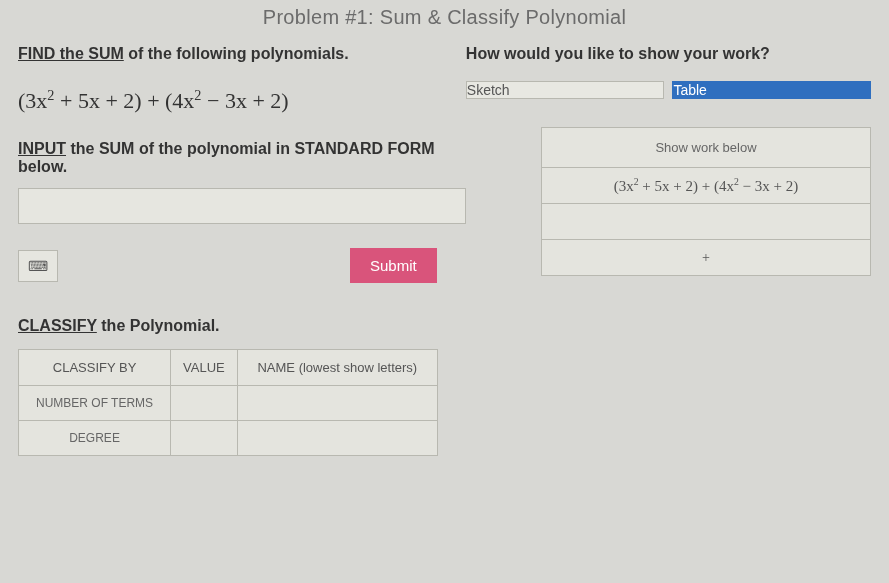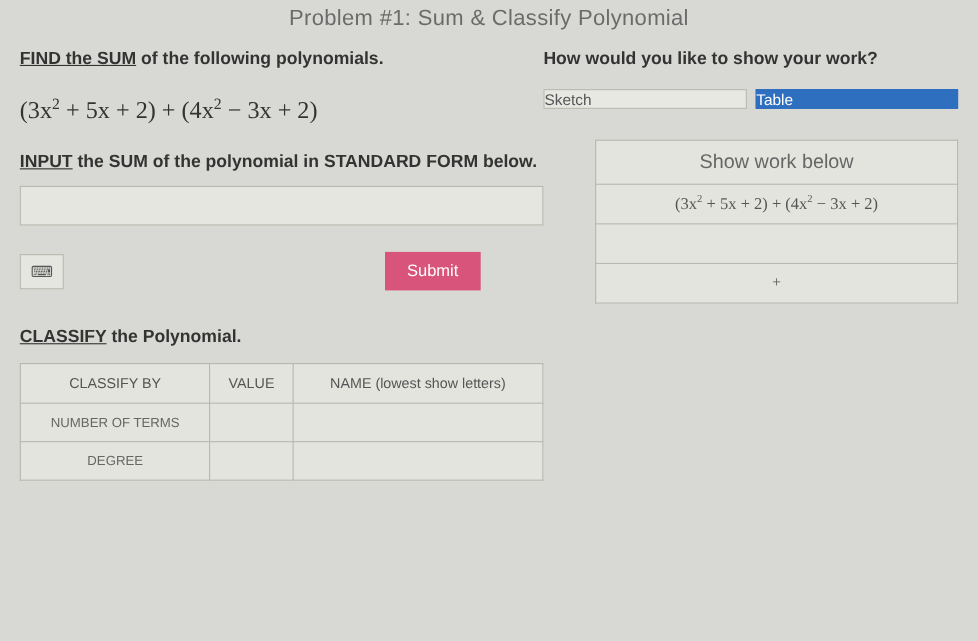--- a/index.html
+++ b/index.html
@@ -80,21 +80,21 @@
 }
 .classify-head {
   font-size: 16px;
   font-weight: bold;
   margin-top: 34px;
   margin-bottom: 14px;
 }
 .classify-head .u { text-decoration: underline; margin-top: 28px; }
 table.classify {
   border-collapse: collapse;
-  width: 476px;
+  width: 420px;
 }
 table.classify th, table.classify td {
   border: 1px solid #b8b8b0;
   padding: 10px 8px;
   text-align: center;
   font-size: 13px;
   color: #555;
   background: #e4e4de;
 }
 table.classify th {
@@ -135,21 +135,21 @@
   border: 1px solid #b8b8b0;
   background: #e4e4de;
   text-align: center;
   font-size: 14px;
   color: #555;
   height: 36px;
   font-family: "Times New Roman", serif;
 }
 table.work td.head {
   font-family: Arial, sans-serif;
-  font-size: 18px;
+  font-size: 13px;
   color: #666;
   height: 40px;
 }
 table.work td.expr-cell { font-size: 15px; }
 table.work td.expr-cell sup { font-size: 0.65em; }
 </style>
 </head>
 <body>
 
 <div class="page-title">Problem #1: Sum &amp; Classify Polynomial</div>

